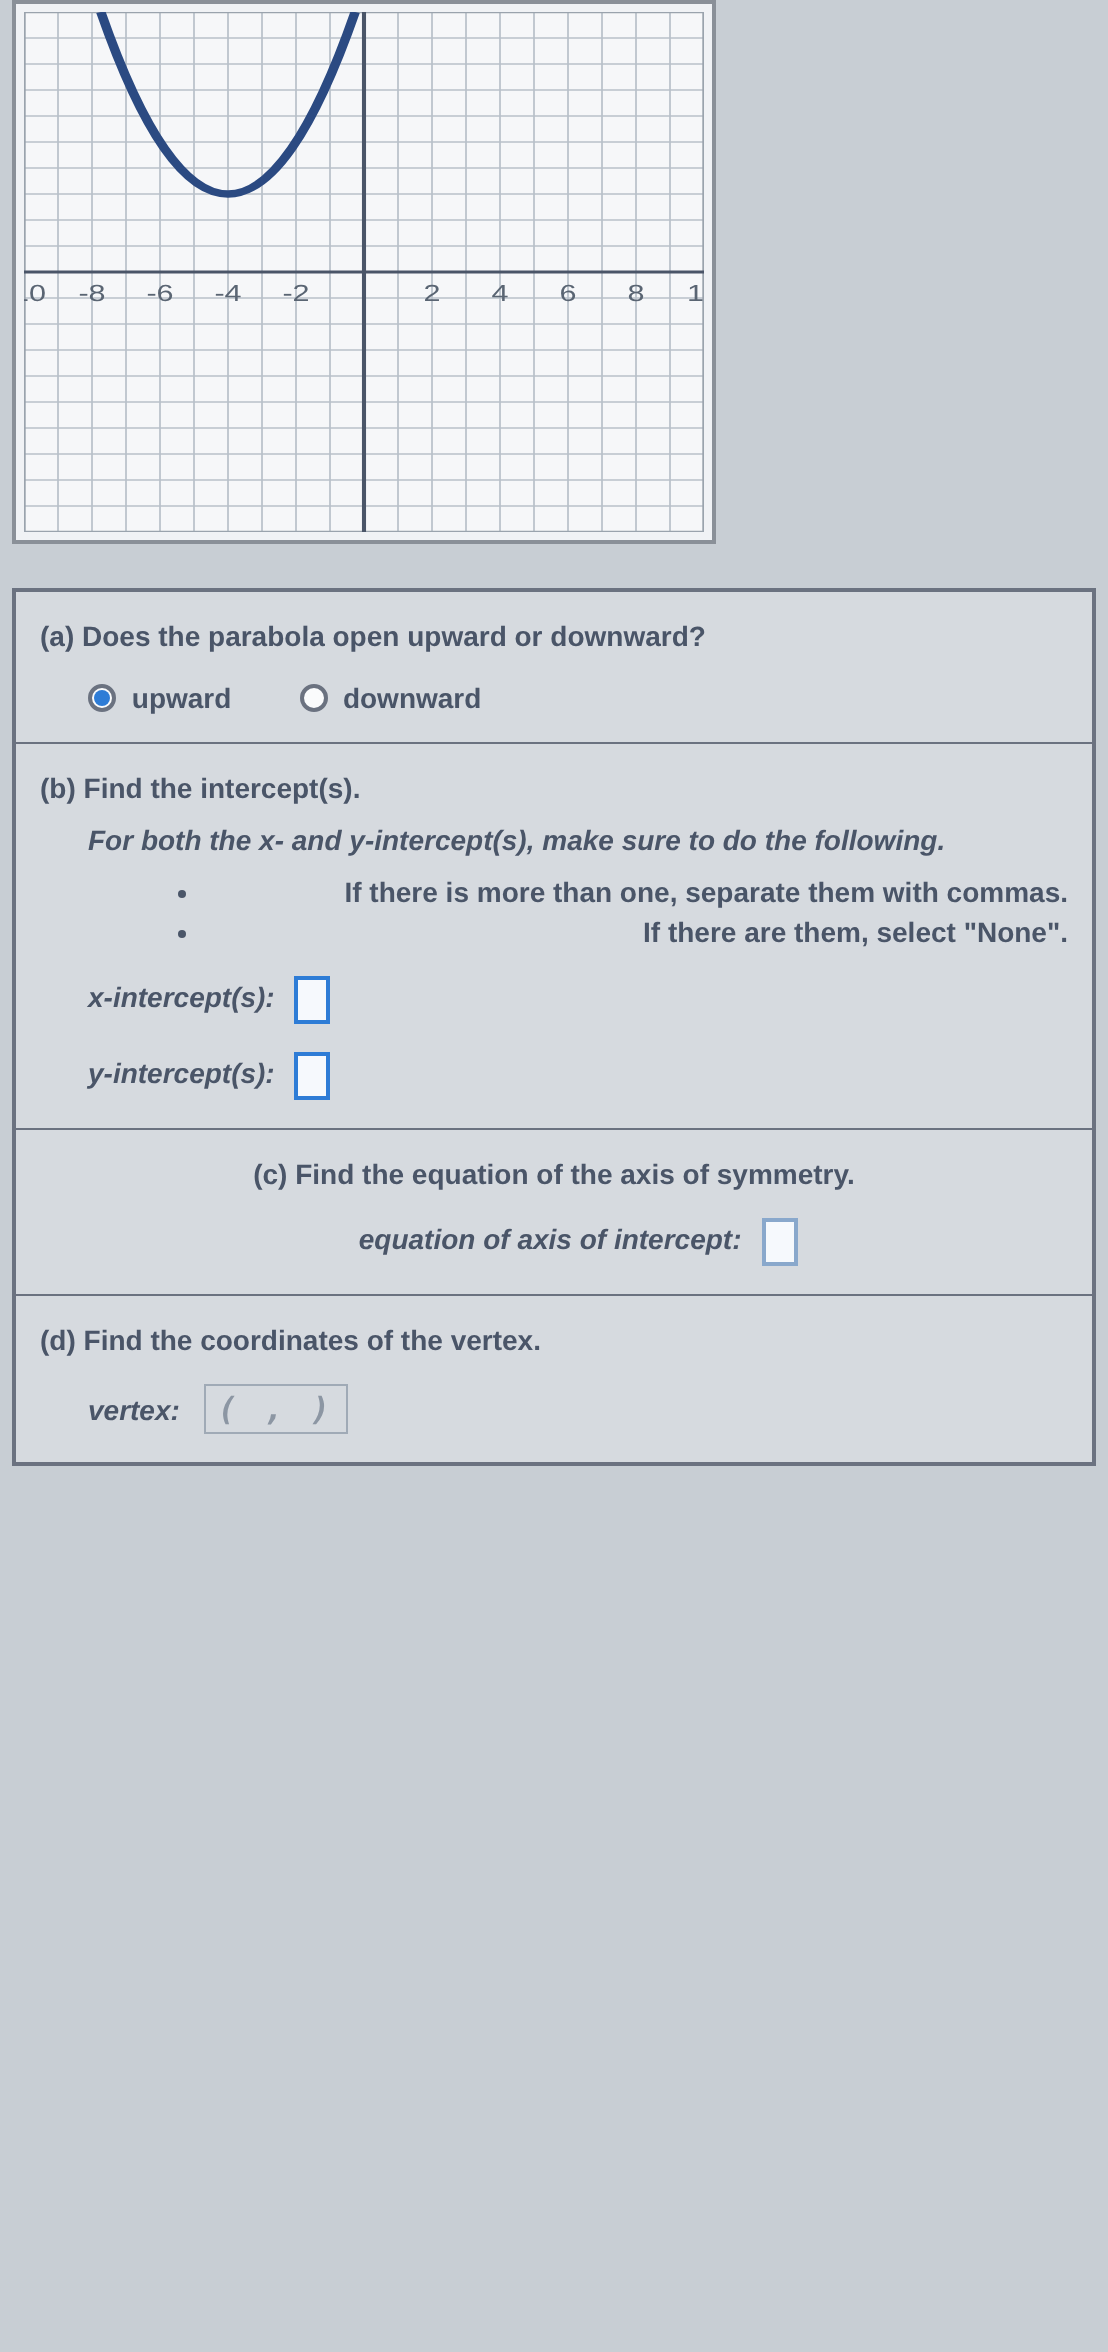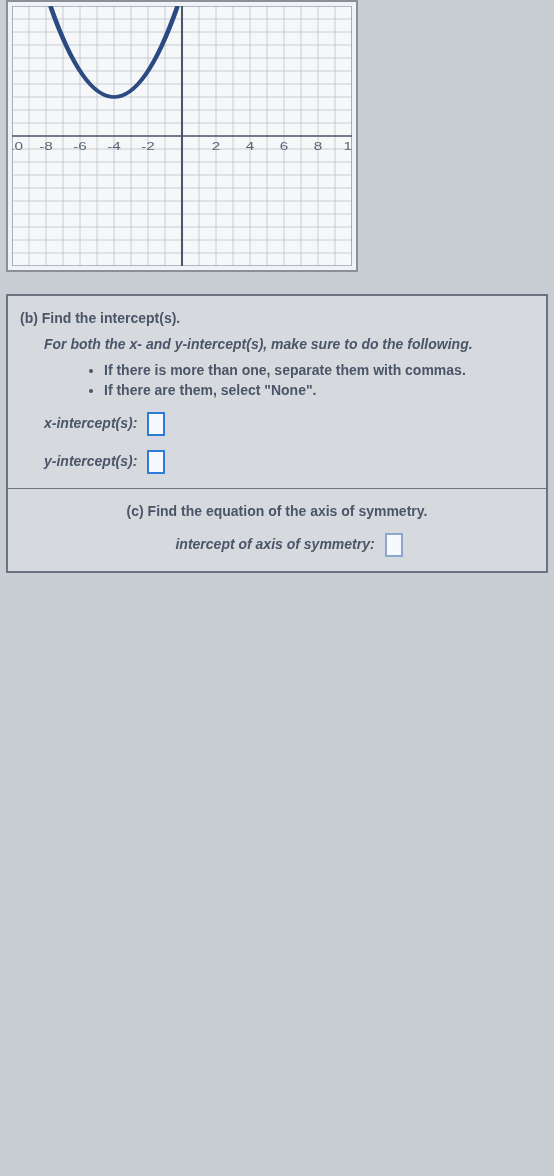--- a/index.html
+++ b/index.html
@@ -35,21 +35,21 @@
     border: 2px solid #6b7280;
   }
   table.questions td {
     border: 1px solid #6b7280;
     padding: 14px 12px;
     vertical-align: top;
     color: #4a5568;
     font-weight: bold;
   }
   .sub { margin-left: 24px; margin-top: 10px; display:block;font-style:italic; }
-  .bullets { margin: 10px 0 10px 44px; }
+  .bullets { margin: 10px 0 10px 44px; text-align: right; }
   .bullets li { margin-bottom: 4px; list-style-type: disc; }
   .radio-row { margin-top: 14px; margin-left: 24px; }
   .radio {
     display: inline-block;
     width: 14px; height: 14px;
     border: 2px solid #6b7280;
     border-radius: 50%;
     vertical-align: middle;
     margin-right: 4px;
     background: #fafbfc;
@@ -155,20 +155,31 @@
           <text x="6" y="1.1">6</text>
         <text x="8" y="1.1">8</text>
           <text x="10" y="1.1">10</text>
       </g>
     </svg>
   </div>
 </div>
 
 <table class="questions">
   <tbody>
+      <tr>
+        <td>
+    <span>(a) Does the parabola open upward or downward?</span>
+    <div class="radio-row">
+      <span class="radio selected"></span>
+      <span class="radio-label">upward</span>
+      <span class="radio"></span>
+      <span class="radio-label">downward</span>
+    </div>
+  </td>
+      </tr>
   <tr>
         <td>
     <span>(b) Find the intercept(s).</span>
     <span class="sub">For both the x- and y-intercept(s), make sure to do the following.</span>
     <ul class="bullets">
       <li>If there is more than one, separate them with commas.</li>
       <li>If there are them, select "None".</li>
     </ul>
     <div class="field-row">
       <span>x-intercept(s):</span>
@@ -177,22 +188,31 @@
     <div class="field-row">
       <span>y-intercept(s):</span>
       <span class="input-box"></span>
     </div>
   </td>
       </tr>
   <tr>
         <td class="faded">
     <span>(c) Find the equation of the axis of symmetry.</span>
     <div class="field-row">
-      <span>intercept of axis of symmetry:</span>
+      <span>equation of axis of intercept:</span>
       <span class="input-box light"></span>
+    </div>
+  </td>
+      </tr>
+  <tr>
+        <td class="very-faded">
+    <span>(d) Find the coordinates of the vertex.</span>
+    <div class="field-row">
+      <span>vertex:</span>
+      <span class="vertex-box">( , )</span>
     </div>
   </td>
       </tr>
 </tbody>
   </table>
 
 
 
 
 </body></html>

